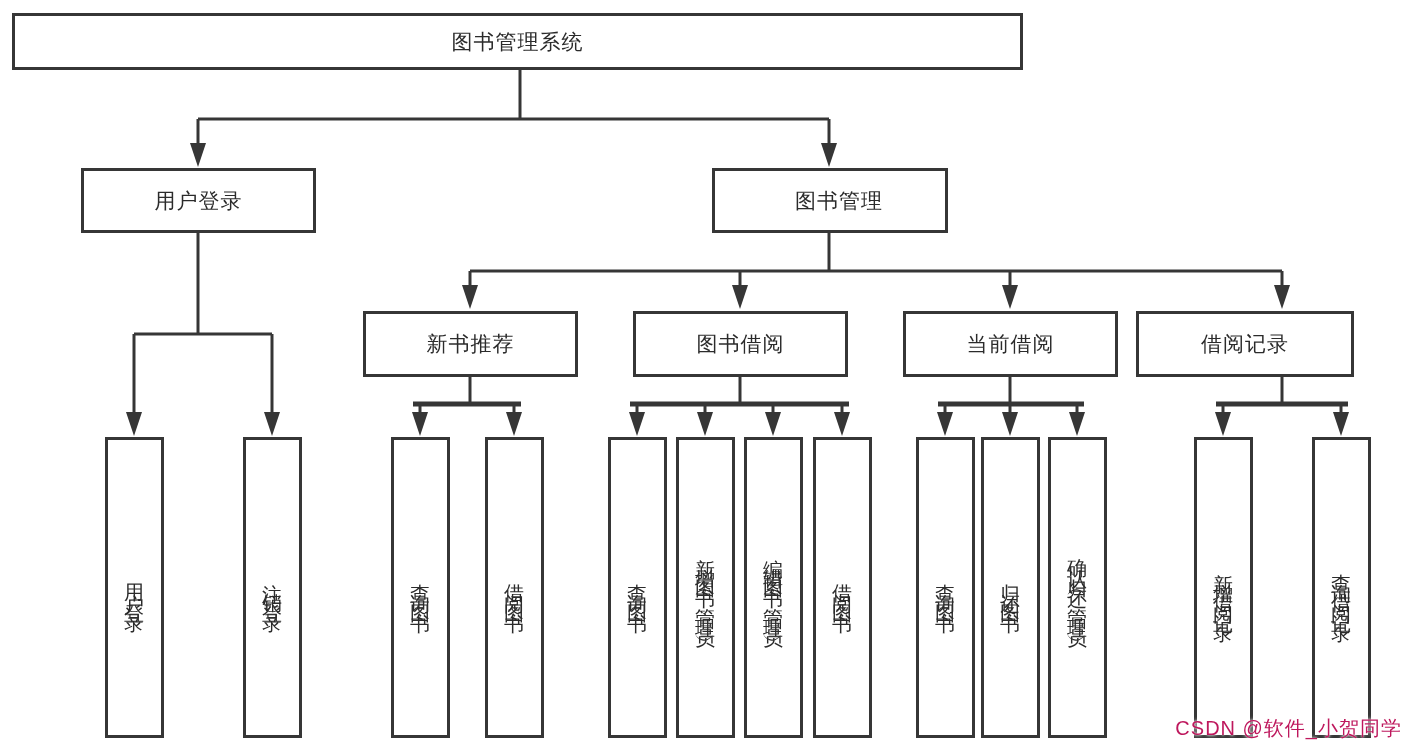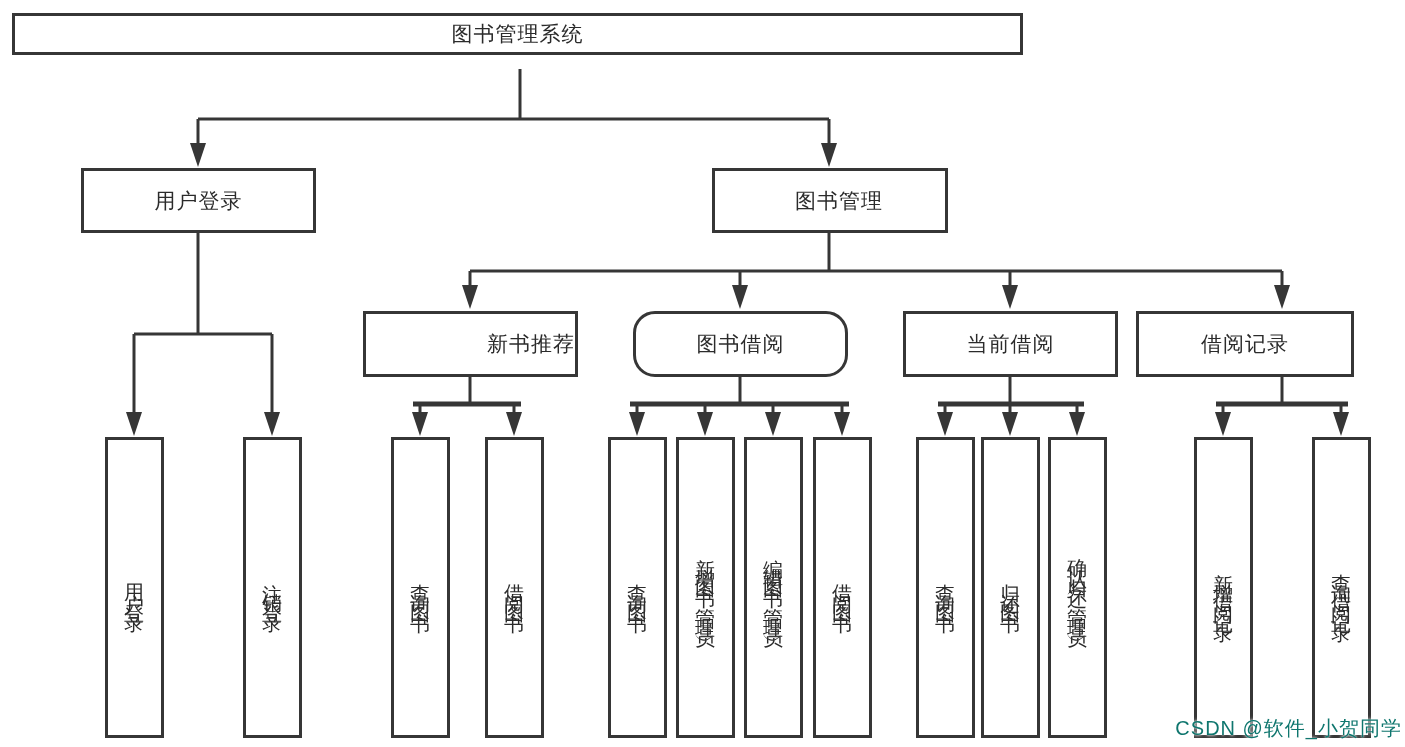--- a/index.html
+++ b/index.html
@@ -29,45 +29,45 @@
   .hbox { font-size: 21px; letter-spacing: 1px; }
   .vbox { font-size: 20px; }
   .vbox .vtext {
     writing-mode: vertical-rl;
     text-orientation: mixed;
     letter-spacing: 10px;
     line-height: 1;
     white-space: nowrap;
   }
   
-  .n-root      { left: 12px;   top: 13px;  width: 1011px; height: 42px; }
+  .n-root      { left: 12px;   top: 13px;  width: 1011px; height: 57px; }
   
   .n-login     { left: 81px;   top: 168px; width: 235px;  height: 65px; }
   .n-mgmt      { left: 712px;  top: 168px; width: 236px;  height: 65px; padding-left: 18px; }
   
-  .n-recommend { left: 363px;  top: 311px; width: 215px;  height: 66px; justify-content: flex-end; }
-  .n-borrow    { left: 633px;  top: 311px; width: 215px;  height: 66px; border-radius: 22px; }
+  .n-recommend { left: 363px;  top: 311px; width: 215px;  height: 66px; }
+  .n-borrow    { left: 633px;  top: 311px; width: 215px;  height: 66px; }
   .n-current   { left: 903px;  top: 311px; width: 215px;  height: 66px; }
   .n-records   { left: 1136px; top: 311px; width: 218px;  height: 66px; }
   
   .leaf { top: 437px; width: 59px; height: 301px; }
   .n-g1a { left: 105px; }  .n-g1b { left: 243px; }
   .n-g2a { left: 391px; }  .n-g2b { left: 485px; }
   .n-g3a { left: 608px; }  .n-g3b { left: 676px; }
   .n-g3c { left: 744px; }  .n-g3d { left: 813px; }
   .n-g4a { left: 916px; }  .n-g4b { left: 981px; }
   .n-g4c { left: 1048px; }
   .n-g5a { left: 1194px; } .n-g5b { left: 1312px; }
 
   #watermark {
     position: absolute;
     right: 3px;
     bottom: 5px;
     font-size: 20px;
-    color: #0f766e;
+    color: #be185d;
     text-shadow: 0 0 2px #ffffff, 0 0 4px #ffffff;
     letter-spacing: 1px;
     z-index: 5;
     white-space: nowrap;
   }
 </style>
 </head>
 <body>
 
 <div id="stage">

